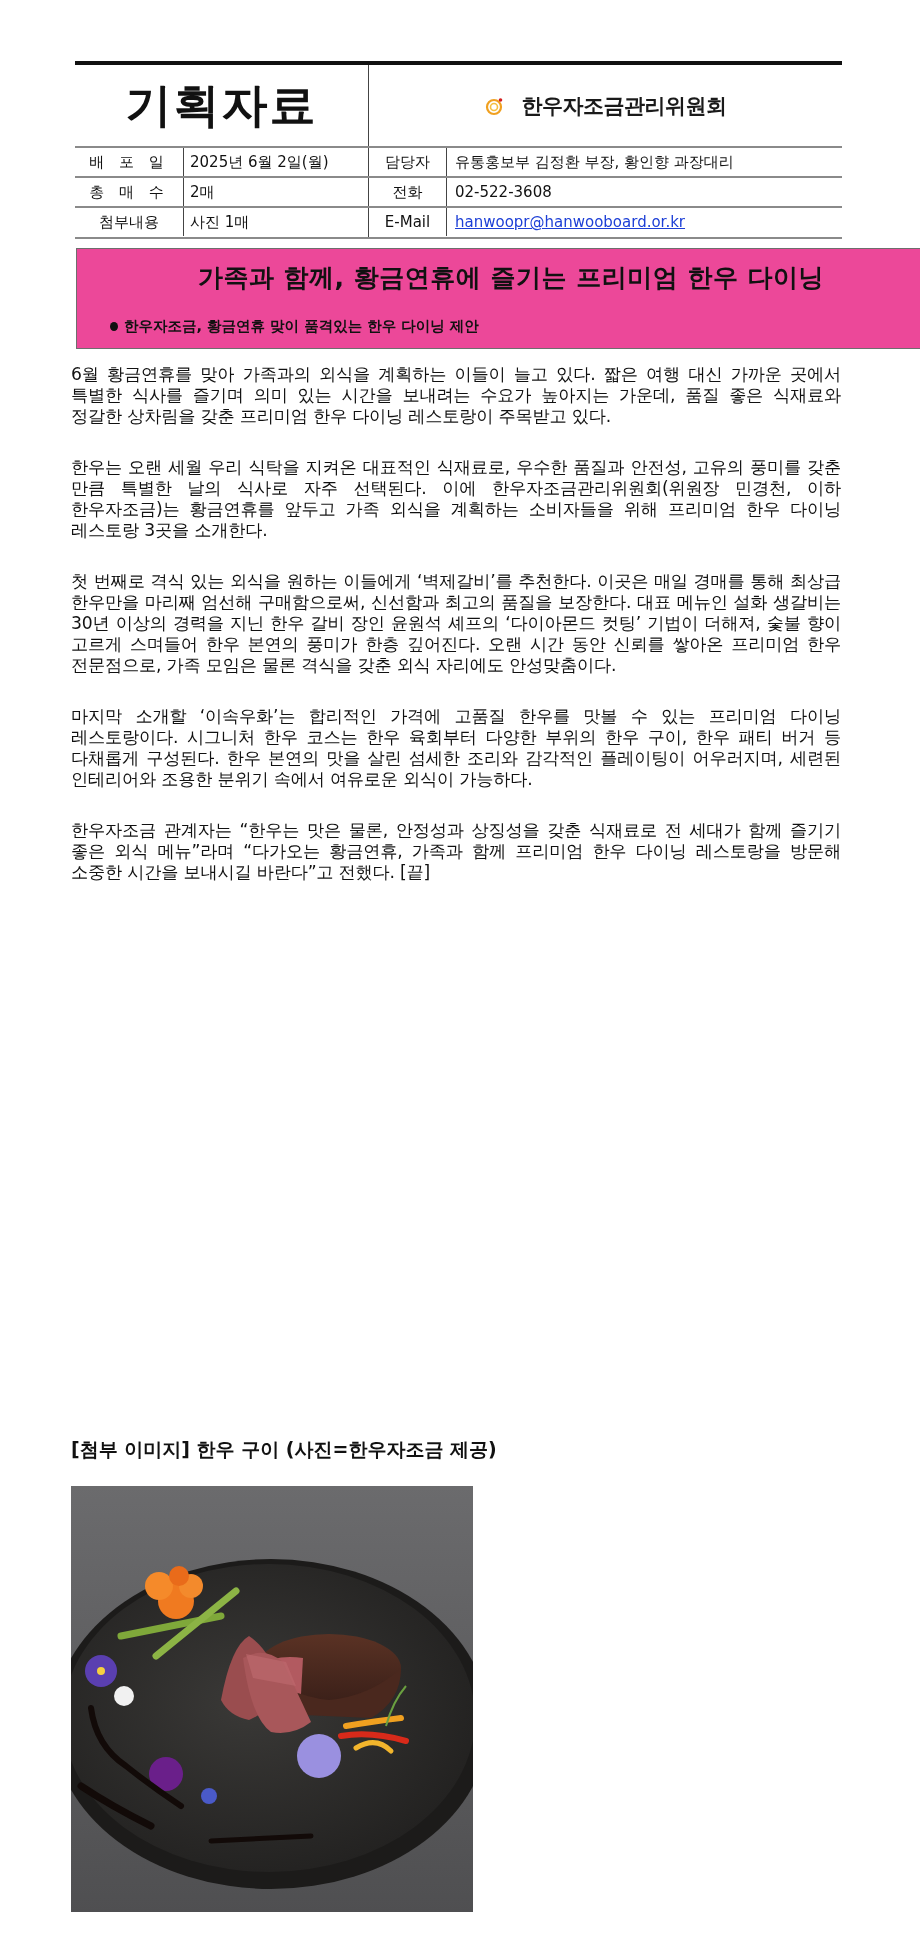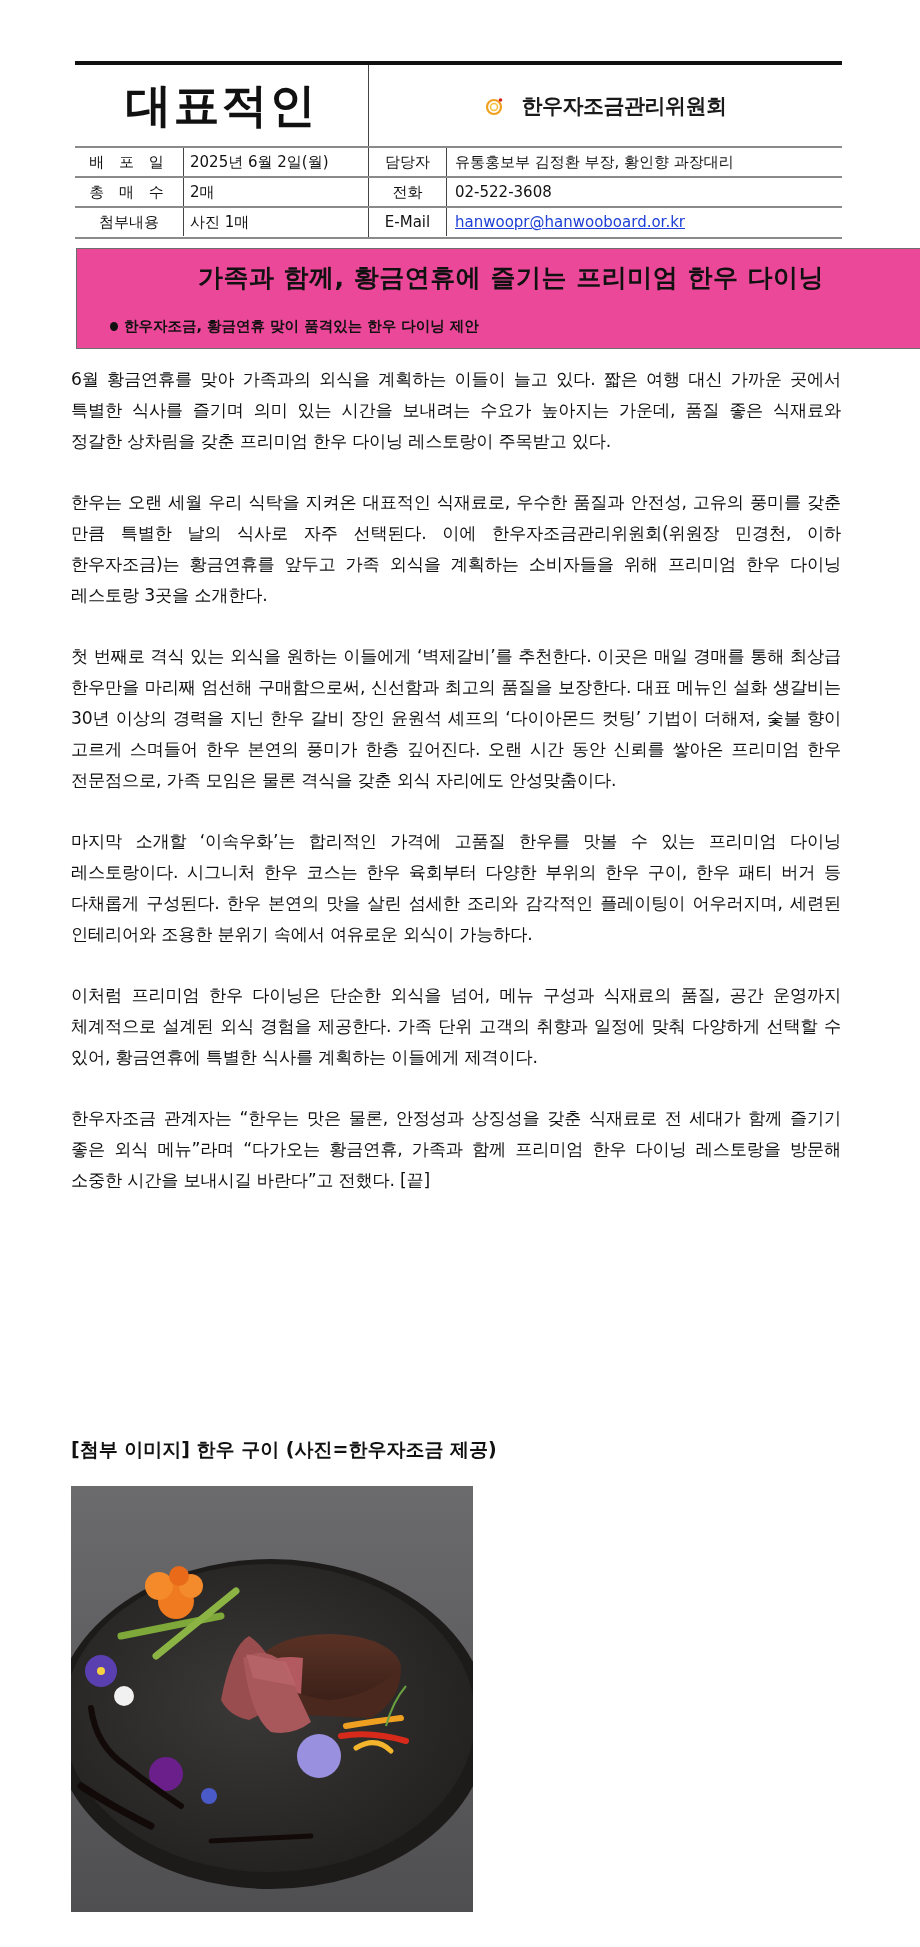--- a/index.html
+++ b/index.html
@@ -36,37 +36,37 @@
   .title-box { position: absolute; left: 76px; top: 248px; width: 870px; height: 101px;
                background: #ec4899; border: 1px solid #6e6e6e; box-sizing: border-box; }
   .title-main { position: absolute; left: 0; top: 12px; width: 100%; text-align: center;
                 font-size: 25px; font-weight: bold; color: #111; letter-spacing: 0.5px; }
   .title-sub { position: absolute; left: 33px; top: 68px; font-size: 14.5px; font-weight: bold; color: #111; }
   .bullet { display: inline-block; width: 8px; height: 9px; background: #111; border-radius: 50%;
             margin-right: 6px; vertical-align: middle; position: relative; top: -1px; }
 
   
   .body { position: absolute; left: 71px; top: 364px; width: 770px; }
-  .para { font-size: 17.2px; line-height: 31px; text-align: justify; text-align-last: left;
+  .para { font-size: 17.2px; line-height: 21px; text-align: justify; text-align-last: left;
           margin: 0 0 30px 0; color: #111; word-break: keep-all; letter-spacing: -0.2px; }
 
   .attach-caption { position: absolute; left: 71px; top: 1437px; font-size: 19px; font-weight: bold; color: #111; }
 
   
   .photo { position: absolute; left: 71px; top: 1486px; width: 402px; height: 426px;
            overflow: hidden; background: #5a5a5c; }
 </style>
 </head>
 <body>
 
 <div class="page">
 
   <div class="hdr">
     <div class="hdr-topline"></div>
-    <div class="hdr-title-cell">대표적인</div>
+    <div class="hdr-title-cell">기획자료</div>
     <div class="hdr-vdiv"></div>
     <div class="hdr-logo-cell">
       <span class="logo-mark">
         <svg width="20" height="20" viewBox="0 0 20 20">
           <circle cx="9" cy="11" r="7" fill="none" stroke="#f0a020" stroke-width="2.2"></circle>
           <circle cx="9" cy="11" r="3.5" fill="none" stroke="#f5c040" stroke-width="1.6"></circle>
           <circle cx="15.5" cy="4" r="1.8" fill="#d42020"></circle>
         </svg>
       </span>
       <span class="logo-text">한우자조금관리위원회</span>
@@ -111,21 +111,20 @@
     <div class="title-sub">
       <span class="bullet"></span><span>한우자조금, 황금연휴 맞이 품격있는 한우 다이닝 제안</span>
     </div>
   </div>
 
   <div class="body">
     <p class="para">6월 황금연휴를 맞아 가족과의 외식을 계획하는 이들이 늘고 있다. 짧은 여행 대신 가까운 곳에서 특별한 식사를 즐기며 의미 있는 시간을 보내려는 수요가 높아지는 가운데, 품질 좋은 식재료와 정갈한 상차림을 갖춘 프리미엄 한우 다이닝 레스토랑이 주목받고 있다.</p>
     <p class="para">한우는 오랜 세월 우리 식탁을 지켜온 대표적인 식재료로, 우수한 품질과 안전성, 고유의 풍미를 갖춘 만큼 특별한 날의 식사로 자주 선택된다. 이에 한우자조금관리위원회(위원장 민경천, 이하 한우자조금)는 황금연휴를 앞두고 가족 외식을 계획하는 소비자들을 위해 프리미엄 한우 다이닝 레스토랑 3곳을 소개한다.</p>
     <p class="para">첫 번째로 격식 있는 외식을 원하는 이들에게 ‘벽제갈비’를 추천한다. 이곳은 매일 경매를 통해 최상급 한우만을 마리째 엄선해 구매함으로써, 신선함과 최고의 품질을 보장한다. 대표 메뉴인 설화 생갈비는 30년 이상의 경력을 지닌 한우 갈비 장인 윤원석 셰프의 ‘다이아몬드 컷팅’ 기법이 더해져, 숯불 향이 고르게 스며들어 한우 본연의 풍미가 한층 깊어진다. 오랜 시간 동안 신뢰를 쌓아온 프리미엄 한우 전문점으로, 가족 모임은 물론 격식을 갖춘 외식 자리에도 안성맞춤이다.</p>
     <p class="para">마지막 소개할 ‘이속우화’는 합리적인 가격에 고품질 한우를 맛볼 수 있는 프리미엄 다이닝 레스토랑이다. 시그니처 한우 코스는 한우 육회부터 다양한 부위의 한우 구이, 한우 패티 버거 등 다채롭게 구성된다. 한우 본연의 맛을 살린 섬세한 조리와 감각적인 플레이팅이 어우러지며, 세련된 인테리어와 조용한 분위기 속에서 여유로운 외식이 가능하다.</p>
-    <p class="para">이처럼 프리미엄 한우 다이닝은 단순한 외식을 넘어, 메뉴 구성과 식재료의 품질, 공간 운영까지 체계적으로 설계된 외식 경험을 제공한다. 가족 단위 고객의 취향과 일정에 맞춰 다양하게 선택할 수 있어, 황금연휴에 특별한 식사를 계획하는 이들에게 제격이다.</p>
     <p class="para">한우자조금 관계자는 “한우는 맛은 물론, 안정성과 상징성을 갖춘 식재료로 전 세대가 함께 즐기기 좋은 외식 메뉴”라며 “다가오는 황금연휴, 가족과 함께 프리미엄 한우 다이닝 레스토랑을 방문해 소중한 시간을 보내시길 바란다”고 전했다. [끝]</p>
   </div>
 
   <div class="attach-caption">[첨부 이미지] 한우 구이 (사진=한우자조금 제공)</div>
 
   <div class="photo">
     <svg width="402" height="426" viewBox="0 0 402 426">
       <defs>
         <linearGradient id="bg" x1="0" y1="0" x2="0" y2="1">
           <stop offset="0" stop-color="#6b6b6d"></stop>

